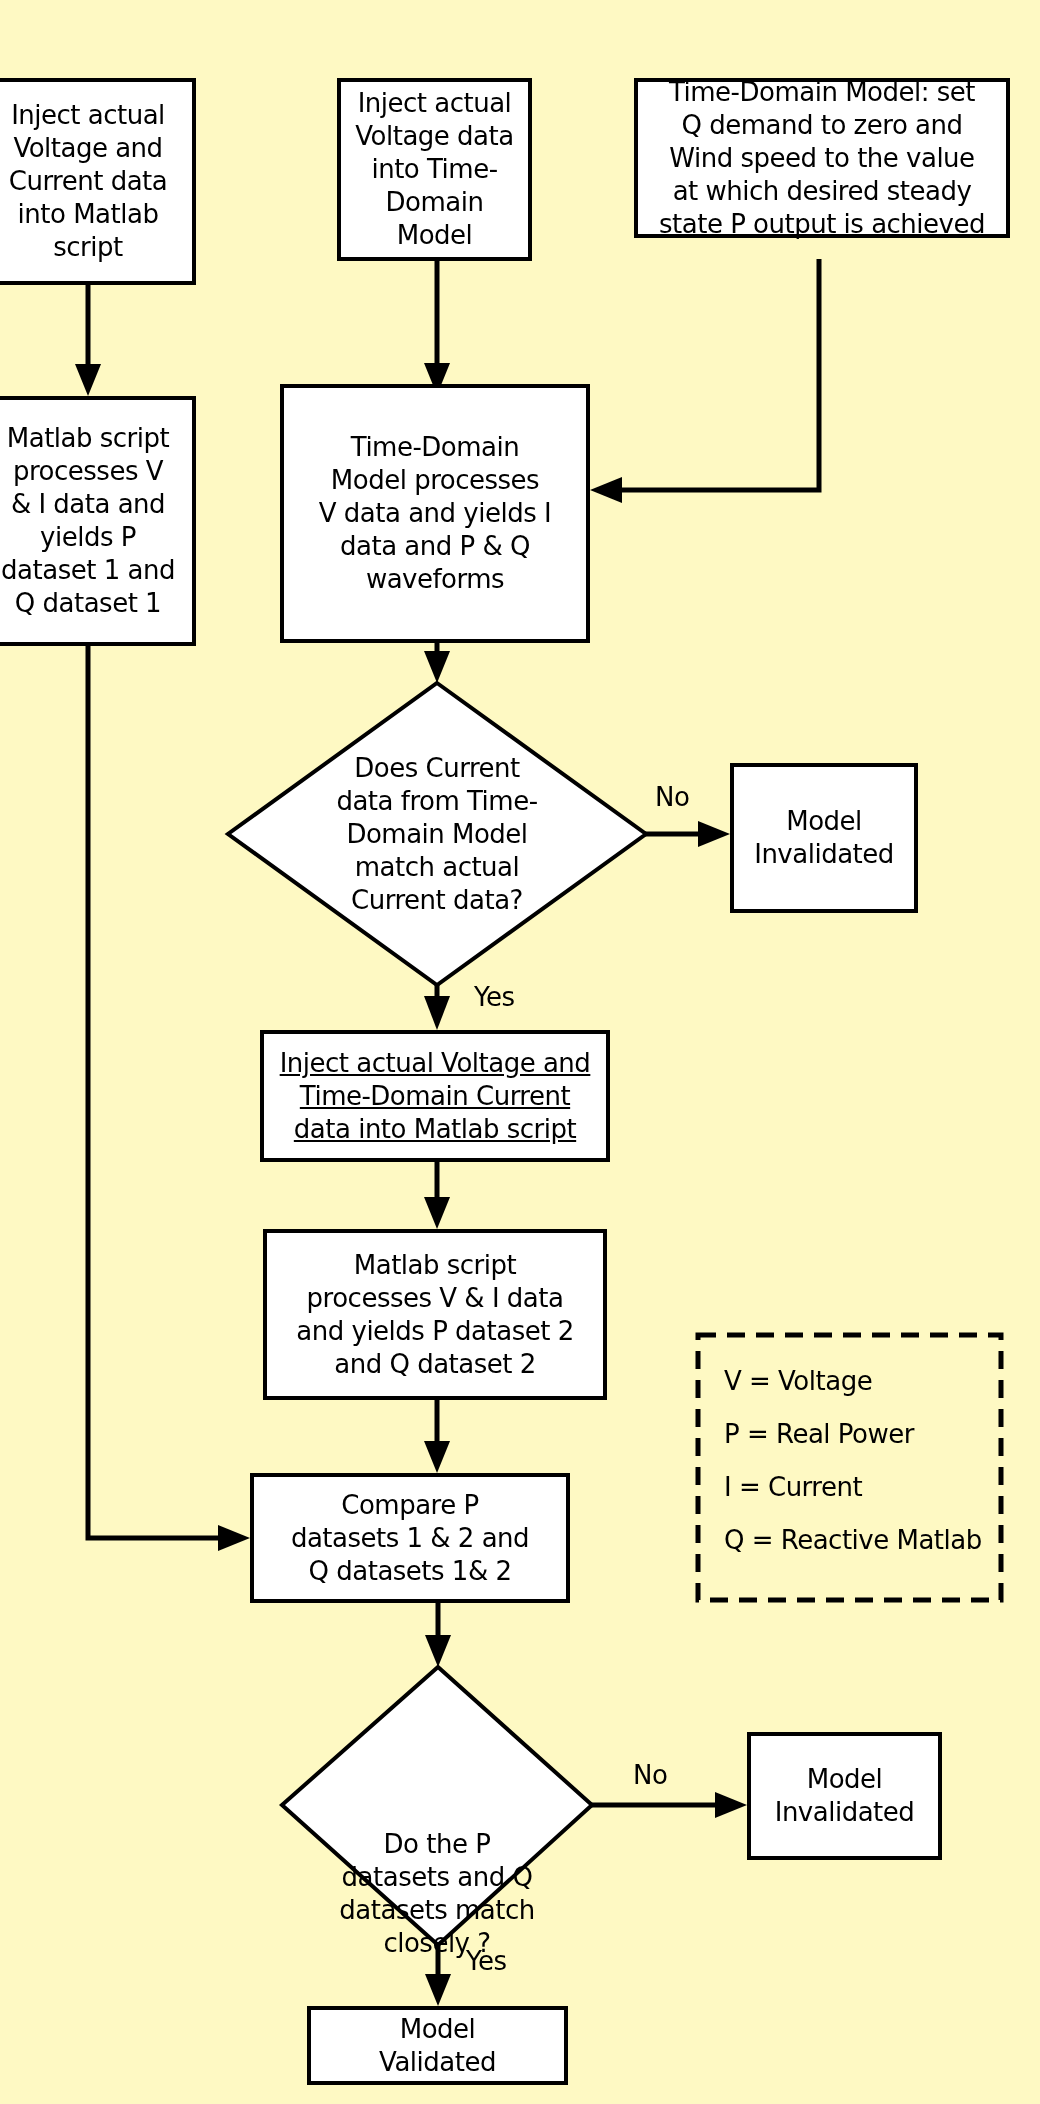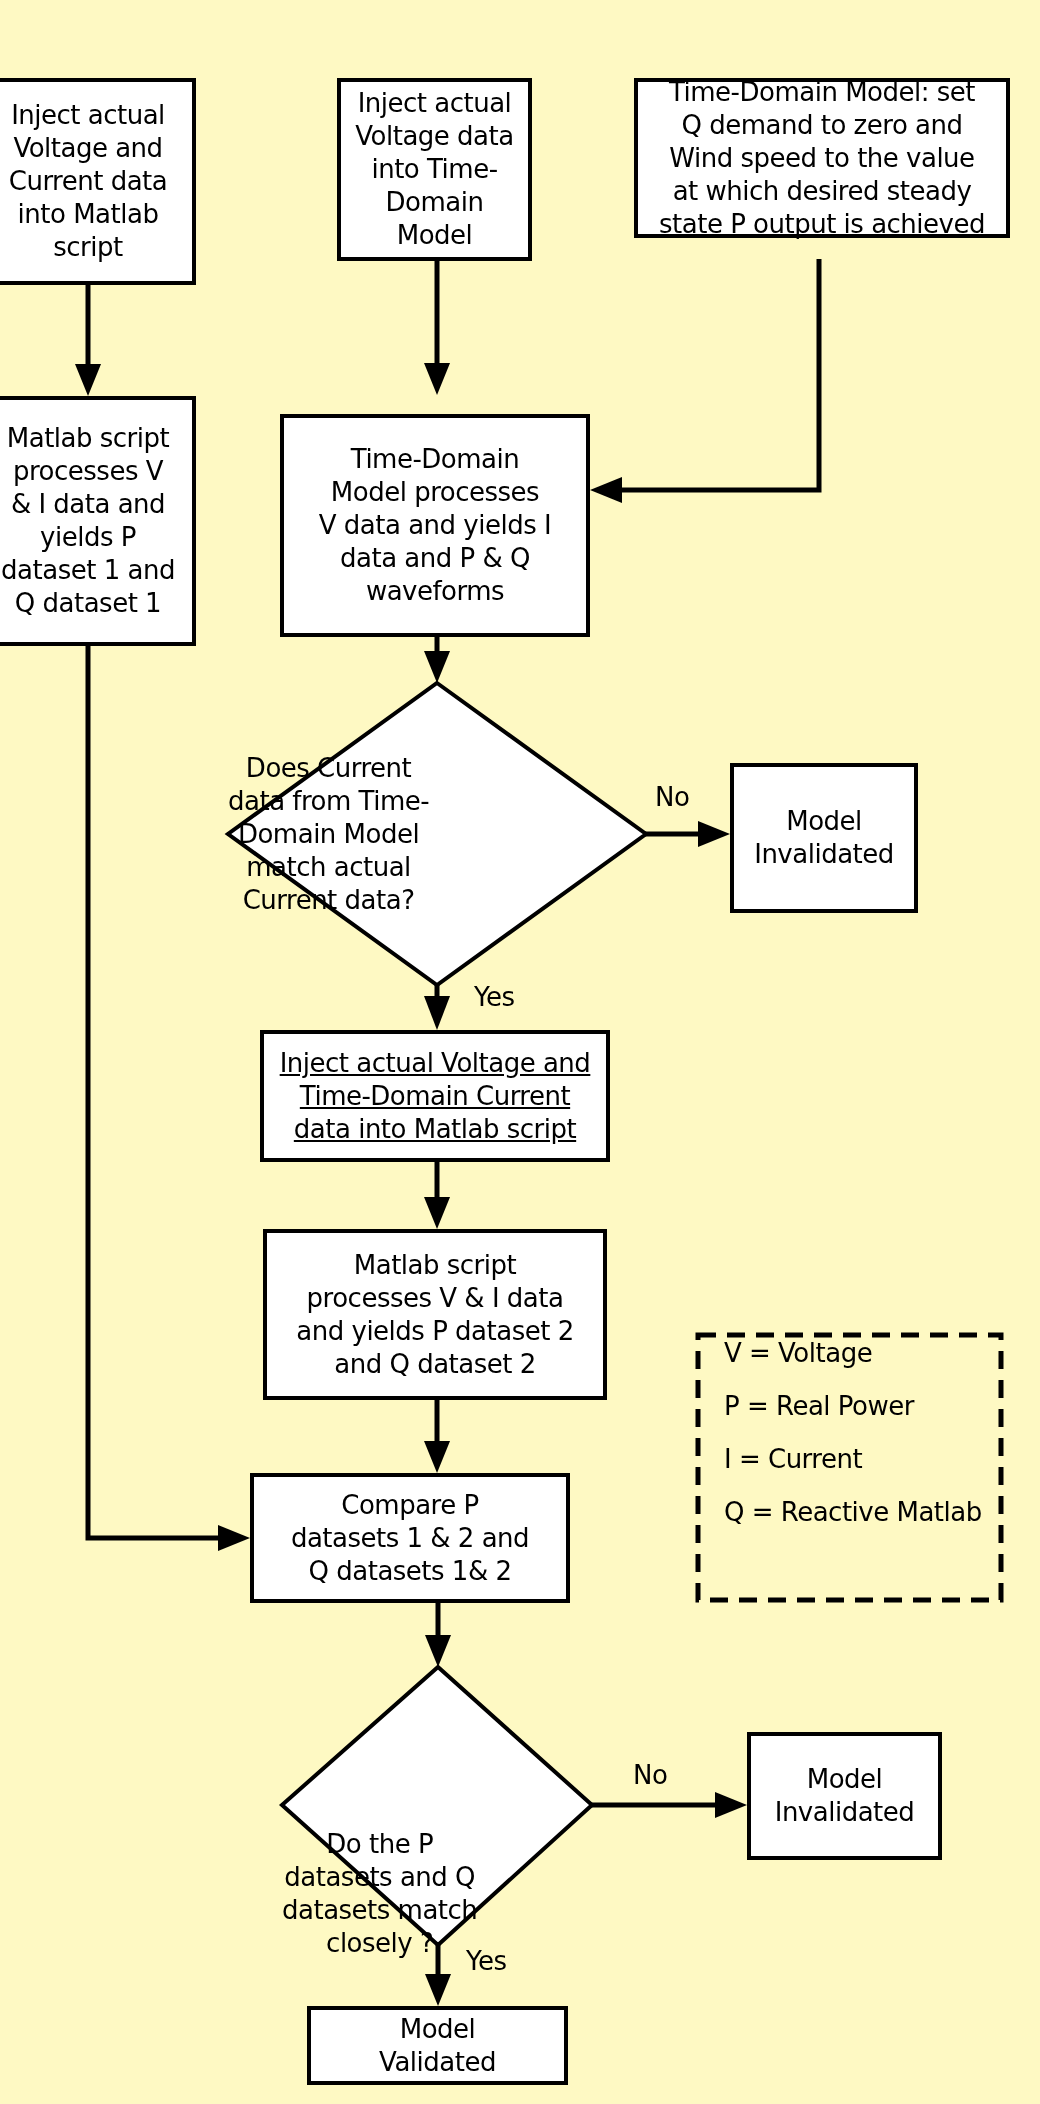--- a/index.html
+++ b/index.html
@@ -30,33 +30,33 @@
   .txt {
     white-space: pre-line;
     font-size: 26px;
     line-height: 33px;
     letter-spacing: -0.5px;
   }
   .dtext {
     position: absolute;
     display: flex;
     align-items: center;
-    justify-content: flex-start;
+    justify-content: center;
     text-align: center;
   }
   .elabel {
     position: absolute;
     font-size: 26px;
     line-height: 30px;
     letter-spacing: -0.5px;
     text-align: right;
   }
   .legend {
     position: absolute;
-    left: 698px; top: 1307px;
+    left: 698px; top: 1335px;
     width: 303px; height: 265px;
     box-sizing: border-box;
     padding: 30px 0 0 26px;
   }
   .legend-line {
     font-size: 26px;
     line-height: 33px;
     letter-spacing: -0.5px;
     margin-bottom: 20px;
   }
@@ -137,21 +137,21 @@
 
   <div class="node" style="left:-20px; top:396px; width:216px; height:250px;">
     <div class="txt">Matlab script
 processes V
 &amp; I data and
 yields P
 dataset 1 and
 Q dataset 1</div>
   </div>
 
-  <div class="node" style="left:280px; top:414px; width:310px; height:223px;">
+  <div class="node" style="left:280px; top:384px; width:310px; height:259px;">
     <div class="txt">Time-Domain
 Model processes
 V data and yields I
 data and P &amp; Q
 waveforms</div>
   </div>
 
   <div class="dtext" style="left:228px; top:683px; width:418px; height:302px;">
     <div class="txt">Does Current
 data from Time-

